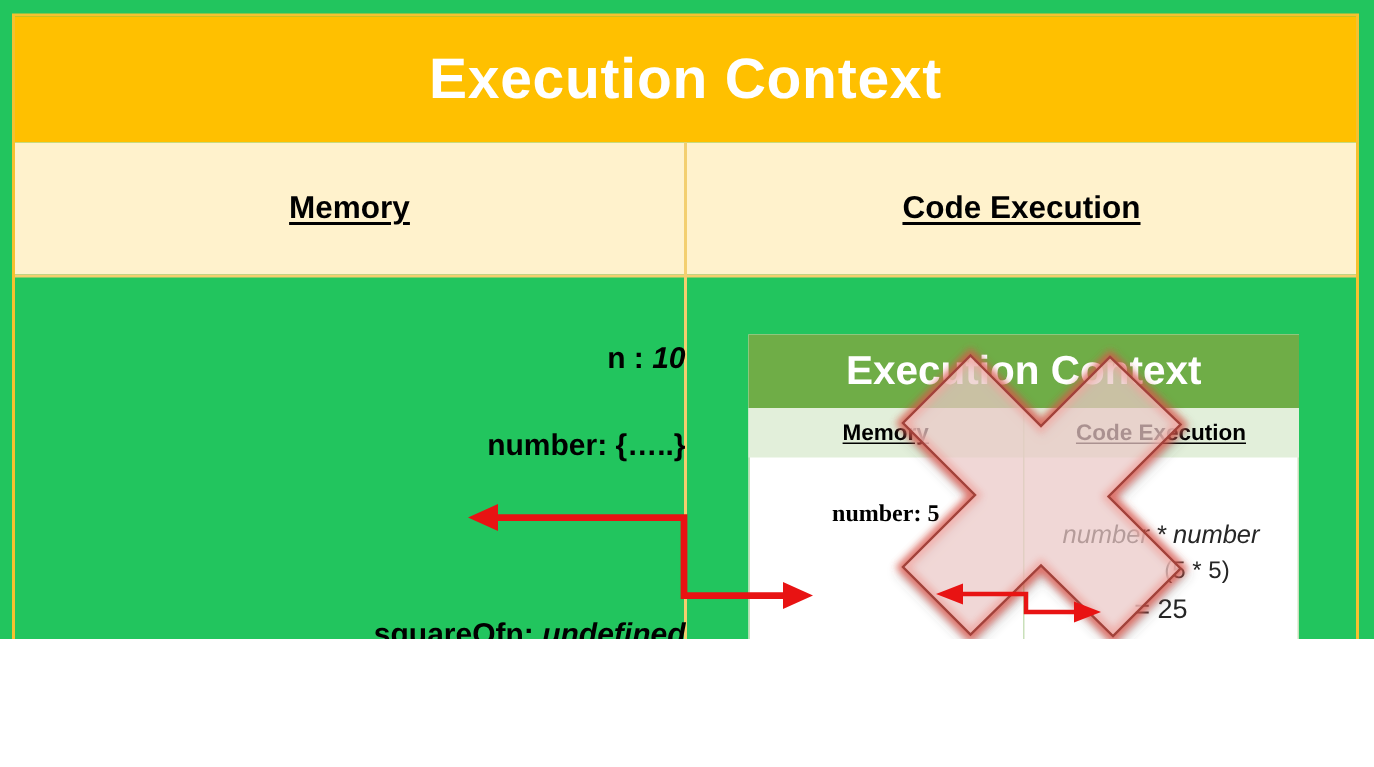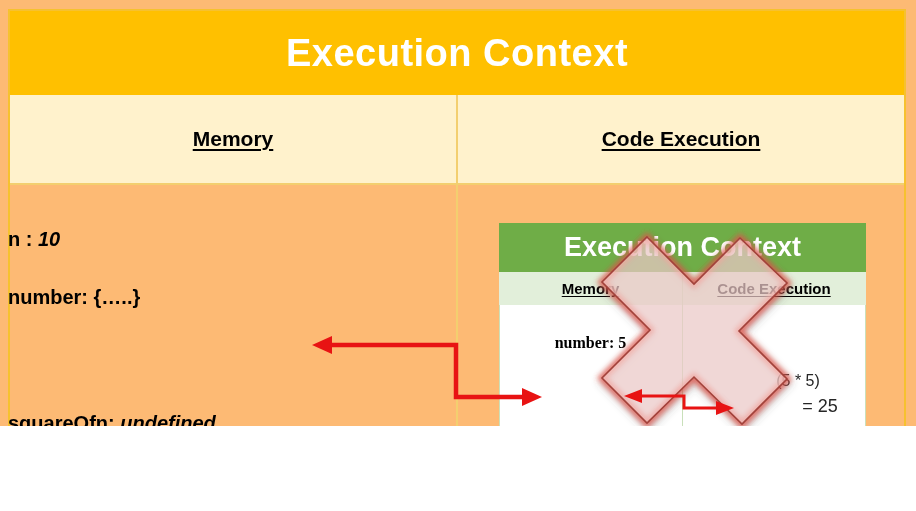--- a/index.html
+++ b/index.html
@@ -1,52 +1,52 @@
 <!DOCTYPE html>
 <html><head>
 <meta charset="utf-8">
 <style>
   html,body{margin:0;padding:0;background:#ffffff;}
   .stage{
-    position:relative;width:916px;height:426px;background:#fdba74;overflow:hidden;
+    position:relative;width:916px;height:426px;background:#22c55e;overflow:hidden;
     font-family:"Liberation Sans",sans-serif;color:#000;
   }
   .abs{position:absolute;}
   
   .tbl-border{left:8px;top:9px;width:894px;height:487px;border:2px solid #f6c12f;}
   .hdr{left:10px;top:11px;width:894px;height:84px;display:flex;align-items:center;justify-content:center;}
   .hdr .title{color:#fff;font-weight:bold;font-size:38px;letter-spacing:.5px;}
   .sub{left:10px;top:95px;width:894px;height:88px;}
   .vline{left:456px;top:95px;width:2px;height:403px;}
   .hline{left:10px;top:183px;width:894px;height:2px;}
   .col-h{height:88px;top:95px;display:flex;align-items:center;justify-content:center;
     font-weight:bold;font-size:21px;text-decoration:underline;text-decoration-thickness:2px;text-underline-offset:3px;}
   .col-h.left{left:10px;width:446px;}
   .col-h.right{left:458px;width:446px;}
   
-  .mem-item{left:8px;width:449px;text-align:left;font-weight:bold;font-size:20px;}
+  .mem-item{left:8px;width:449px;text-align:right;font-weight:bold;font-size:20px;}
   .val-italic{font-style:italic;}
   .big-val{font-size:26px;font-style:italic;}
   
   .nt-box{left:499px;top:223px;width:367px;height:220px;border:1px solid #c9e0ba;background:#fff;box-sizing:border-box;}
   .nt-hdr{left:499px;top:223px;width:367px;height:49px;display:flex;align-items:center;justify-content:center;}
   .nt-hdr .title{color:#fff;font-weight:bold;font-size:27px;}
   .nt-sub{left:499px;top:272px;width:367px;height:33px;}
   .nt-vline{left:682px;top:272px;width:1px;height:170px;}
   .nt-col-h{top:272px;height:33px;display:flex;align-items:center;justify-content:center;
     font-weight:bold;font-size:15px;text-decoration:underline;text-underline-offset:2px;}
   .nt-col-h.left{left:499px;width:183px;}
   .nt-col-h.right{left:682px;width:184px;}
   .nt-mem{left:499px;width:183px;text-align:center;font-size:16px;font-weight:bold;}
   .nt-ans-val{font-weight:normal;font-style:italic;font-size:18px;color:#1a1a1a;}
   .squiggle{text-decoration:underline wavy #e05050;text-decoration-thickness:1px;text-underline-offset:3px;}
   .nt-code{left:682px;width:184px;text-align:center;color:#262626;}
   .code-l1{font-style:italic;font-size:17px;}
   .code-l2{font-size:16px;}
-  .code-l3{font-size:18px;padding-left:46px;}
+  .code-l3{font-size:18px;}
   
   .overlay{left:0;top:0;width:916px;height:511px;pointer-events:none;}
 </style>
 </head>
 <body>
 
 <div class="stage">
 
   <div class="abs tbl-border"></div>
   <div class="abs hdr" style="background: rgb(255, 192, 0);">
@@ -83,20 +83,21 @@
     <span>Memory</span>
   </div>
   <div class="abs nt-col-h right">
     <span>Code Execution</span>
   </div>
 
   <div class="abs nt-mem" style="top:334px;font-family:Liberation Serif, serif;">
     <span>number: </span><span>5</span>
   </div>
 
+  <div class="abs nt-code code-l1" style="top:347px;">number * number</div>
   <div class="abs nt-code code-l2" style="top:372px;padding-left:24px;">(5 * 5)</div>
   <div class="abs nt-code code-l3" style="top:396px;">= 25</div>
 
   <svg class="abs overlay" viewBox="0 0 916 511">
     <defs>
       <filter id="glow" x="-30%" y="-30%" width="160%" height="160%">
         <feGaussianBlur stdDeviation="2.6"></feGaussianBlur>
       </filter>
       <filter id="xshadow" x="-30%" y="-30%" width="160%" height="160%">
         <feDropShadow dx="1" dy="3" stdDeviation="3" flood-color="#444" flood-opacity="0.45"></feDropShadow>

